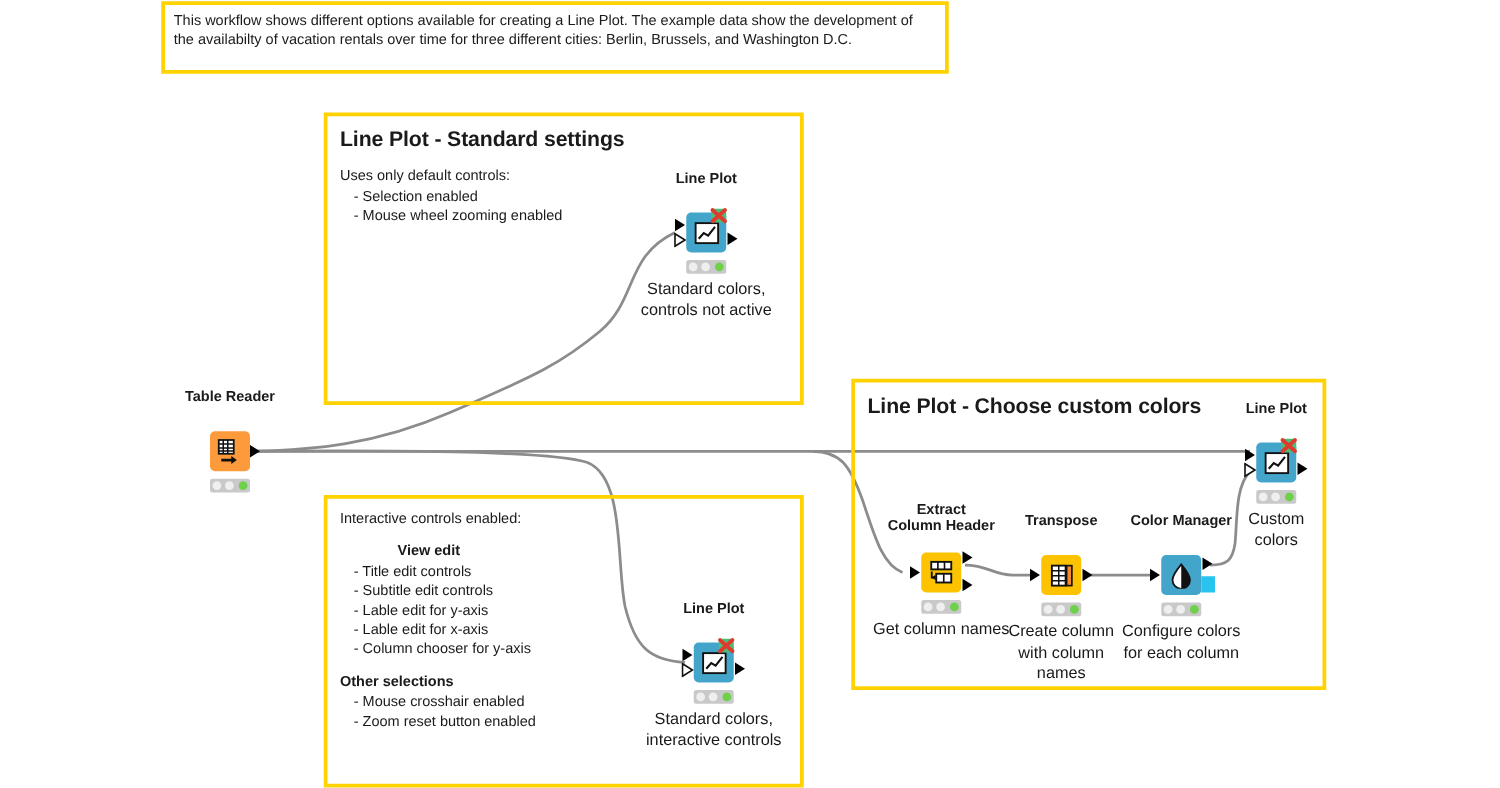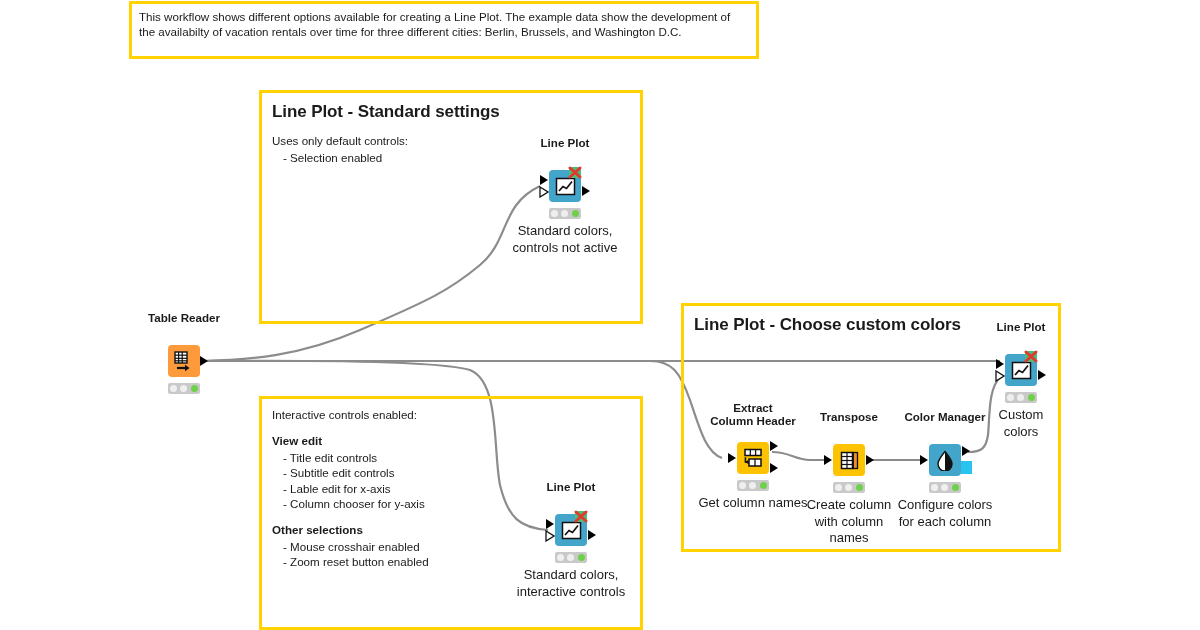--- a/index.html
+++ b/index.html
@@ -106,34 +106,36 @@
 
       <path d="M968,452 C 982,452 986,448 988,435 C 990,415 988,390 1000,377"></path>
     </g>
   </svg>
 
   <div class="anno" id="anno-standard" style="left:259px;top:90px;width:384px;height:234px;">
     <div class="anno-title">Line Plot - Standard settings</div>
     <div class="anno-body">
       <div class="lead">Uses only default controls:</div>
       <div class="bullet">- Selection enabled</div>
+      <div class="bullet">- Mouse wheel zooming enabled</div>
     </div>
   </div>
 
   <div class="anno" id="anno-colors" style="left:681px;top:303px;width:380px;height:249px;">
     <div class="anno-title">Line Plot - Choose custom colors</div>
   </div>
 
   <div class="anno" id="anno-interactive" style="left:259px;top:396px;width:384px;height:234px;">
     <div class="anno-body">
       <div class="lead">Interactive controls enabled:</div>
       <div class="gap"></div>
-      <div class="sub-head" style="margin-top:0;">View edit</div>
+      <div class="sub-head" style="margin-top:0;margin-left:46px;">View edit</div>
       <div class="bullet">- Title edit controls</div>
       <div class="bullet">- Subtitle edit controls</div>
+      <div class="bullet">- Lable edit for y-axis</div>
       <div class="bullet">- Lable edit for x-axis</div>
       <div class="bullet">- Column chooser for y-axis</div>
       <div class="sub-head">Other selections</div>
       <div class="bullet">- Mouse crosshair enabled</div>
       <div class="bullet">- Zoom reset button enabled</div>
     </div>
   </div>
 
   <div class="node" style="left:184px;top:361px;">
     <div class="node-label">Table Reader</div>

